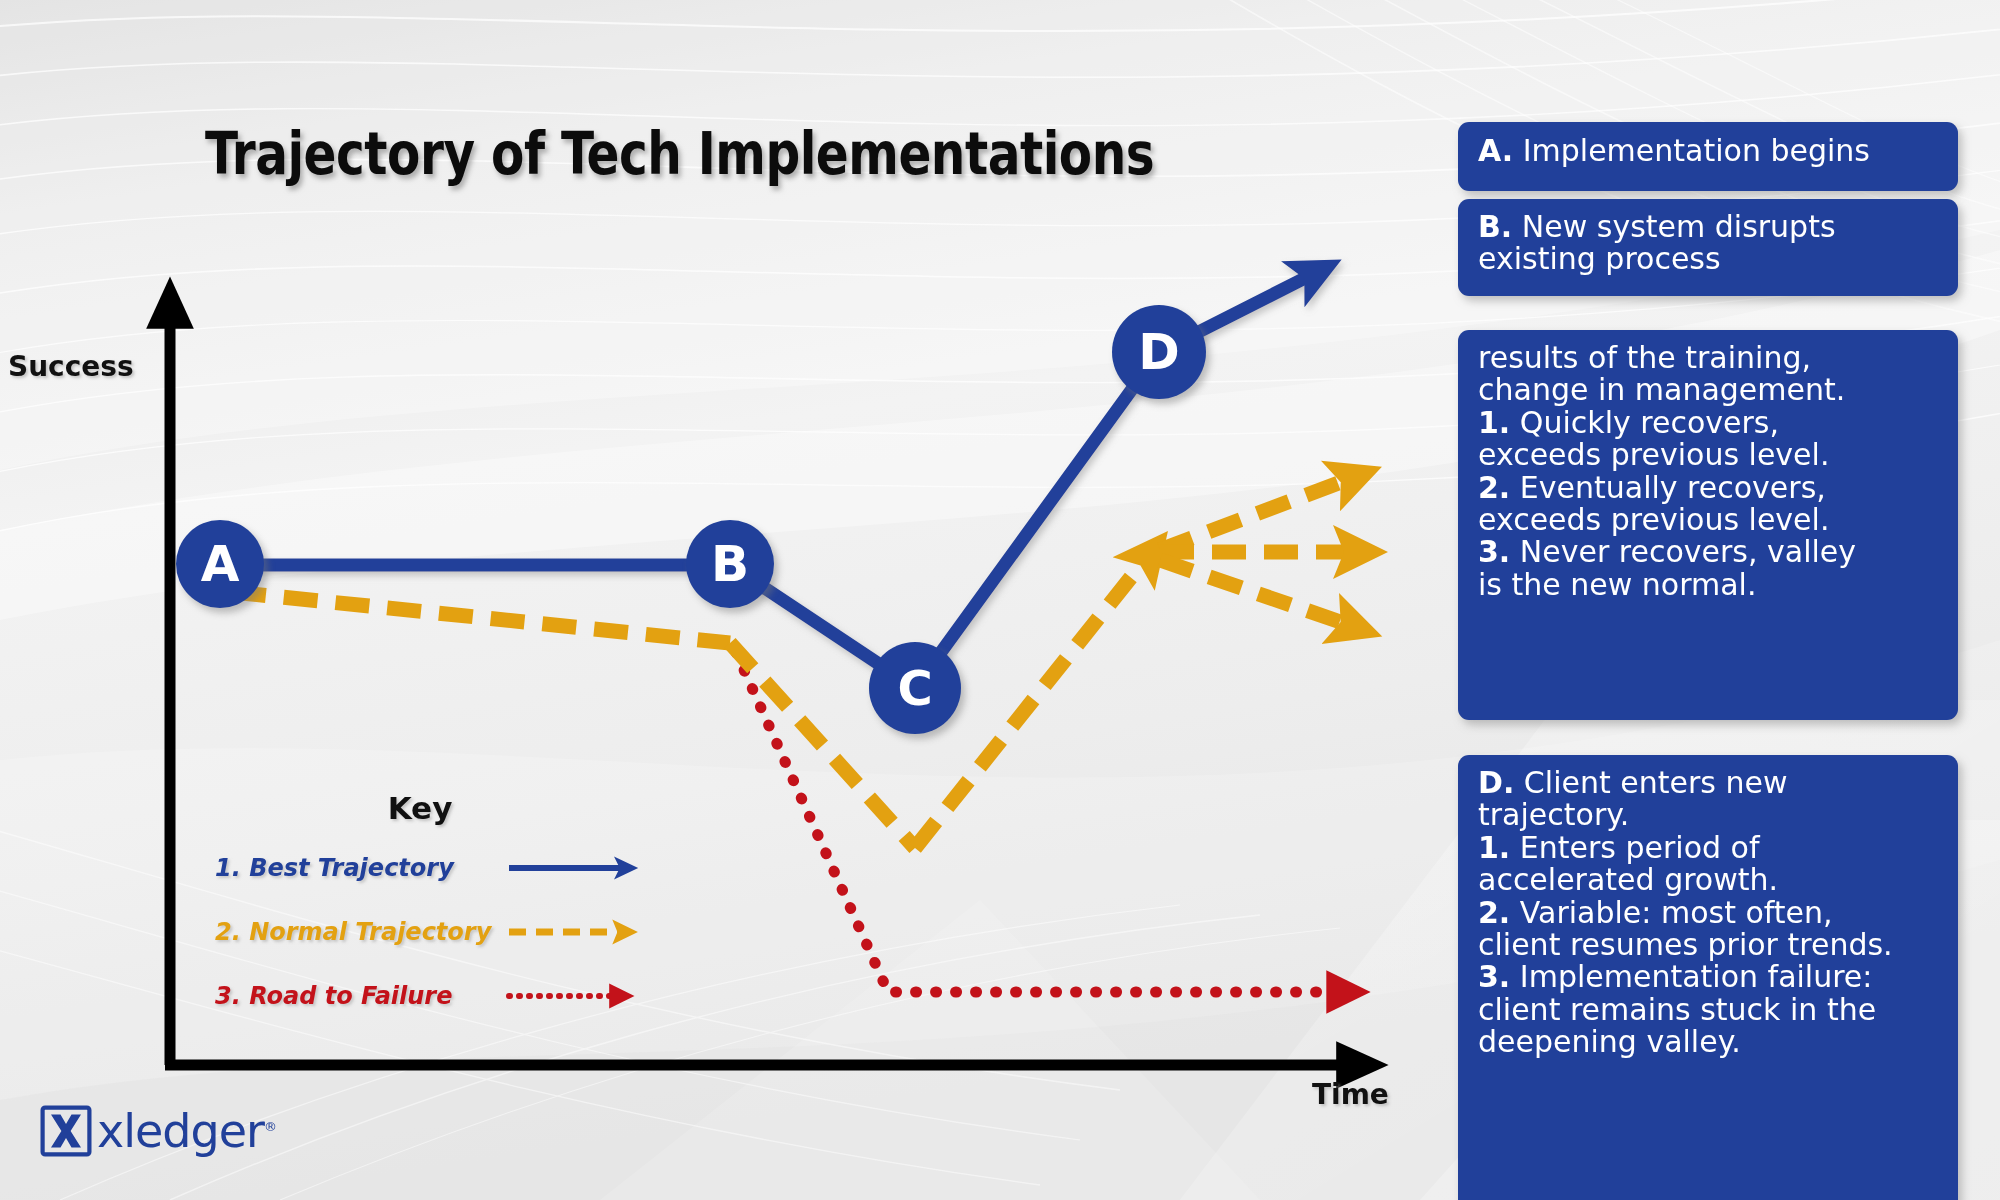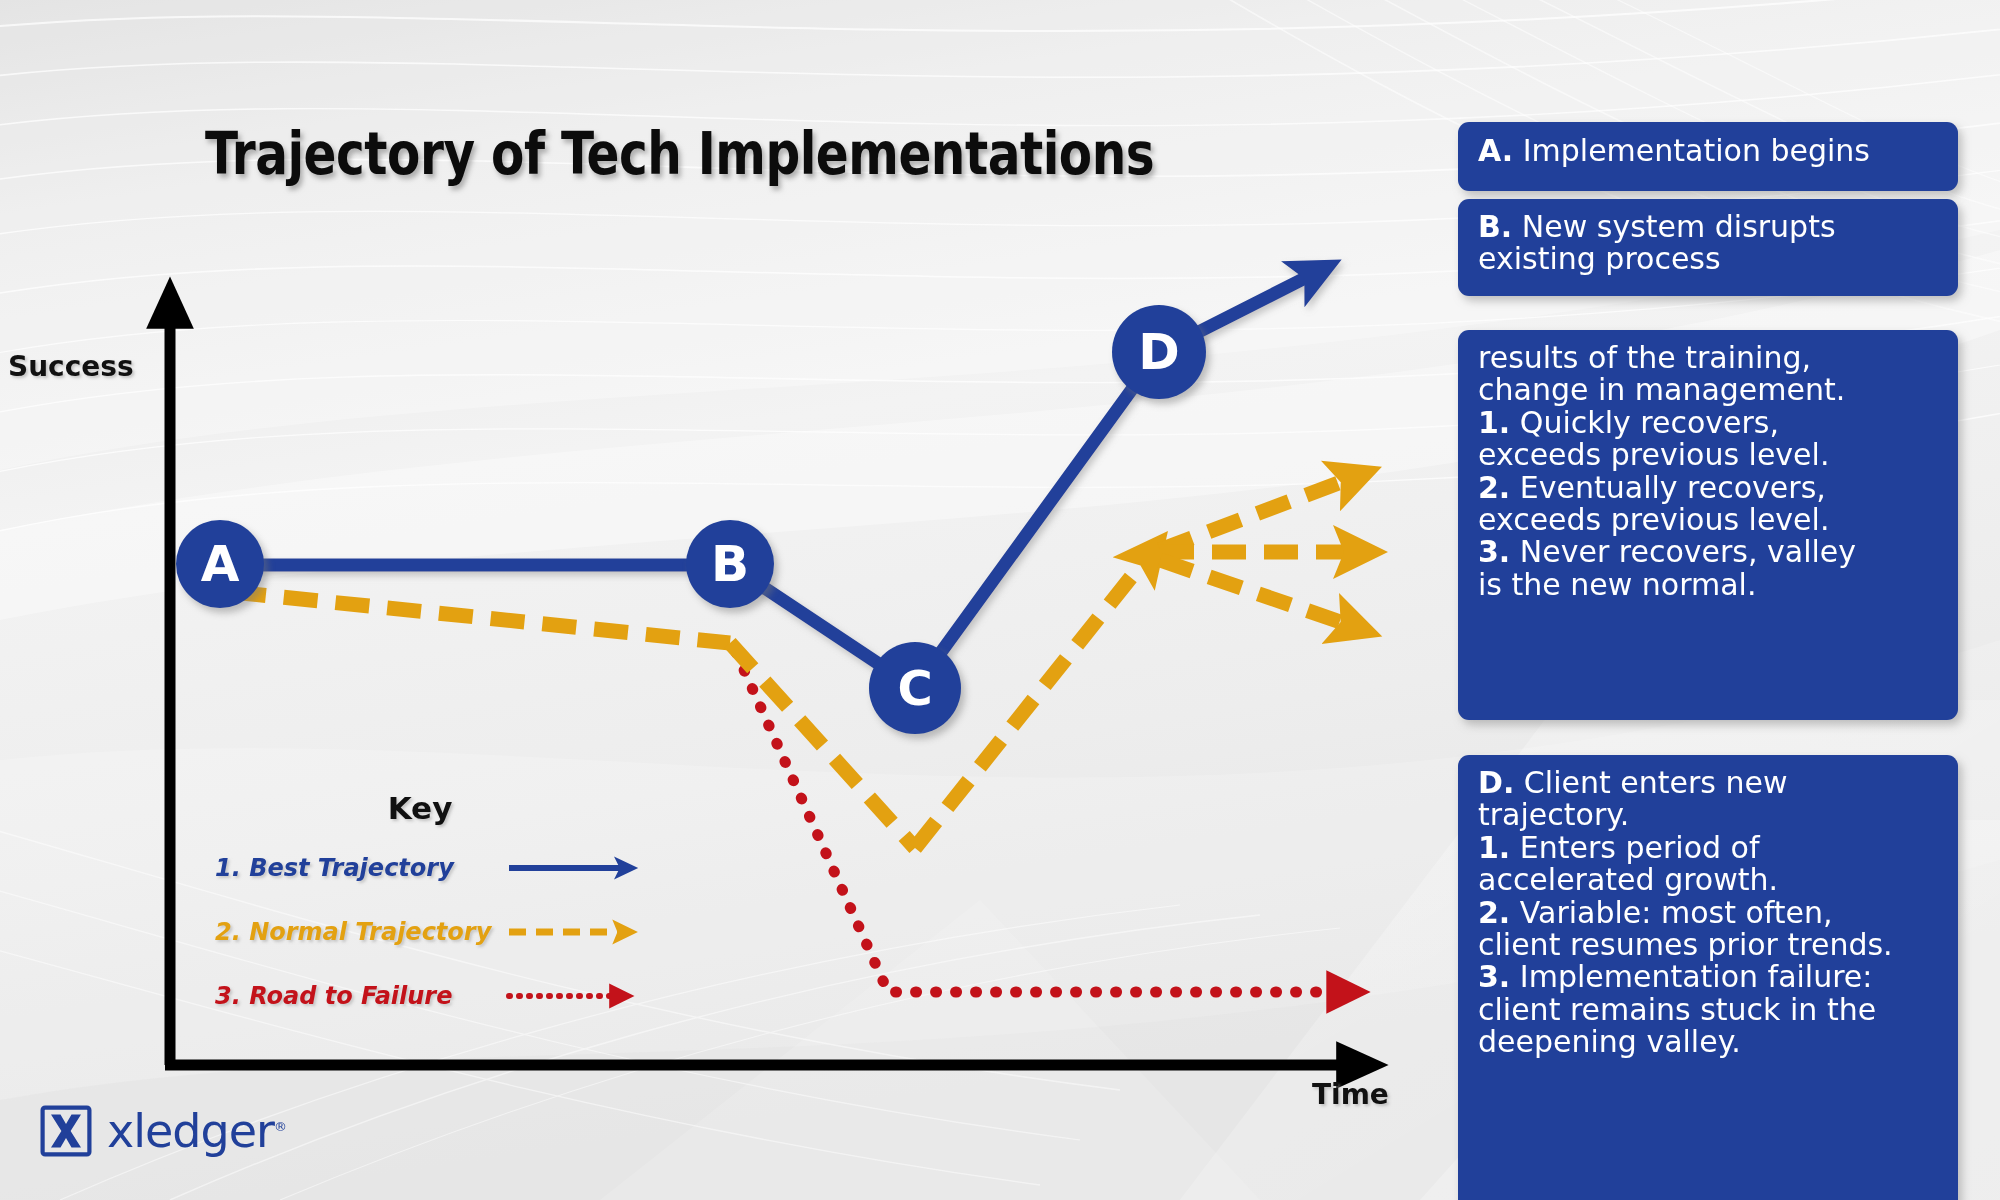--- a/index.html
+++ b/index.html
@@ -92,21 +92,21 @@
   #panel-d { top:755px; height:473px;border-radius:11px; }
   .panel-line { display:block; white-space:nowrap; }
 
   
   #logo { position:absolute; left:40px; top:1105px; z-index:9;
           display:flex; align-items:center; }
   #logo-mark { width:52px; height:52px; }
   #logo-word {
     font-size:46px; color:#21409A; letter-spacing:-1px;
     font-family:"DejaVu Sans","Liberation Sans",sans-serif;
-    margin-left:15px; line-height:1;
+    margin-left:5px; line-height:1;
   }
   #logo-reg { font-size:13px; vertical-align:super; color:#21409A; }
 </style>
 </head>
 <body>
 
 <svg id="bg-layer" width="2000" height="1200">
   <defs>
     <linearGradient id="bgGrad" x1="0" y1="0" x2="0.25" y2="1">
       <stop offset="0%" stop-color="#d9d9d9"></stop>

